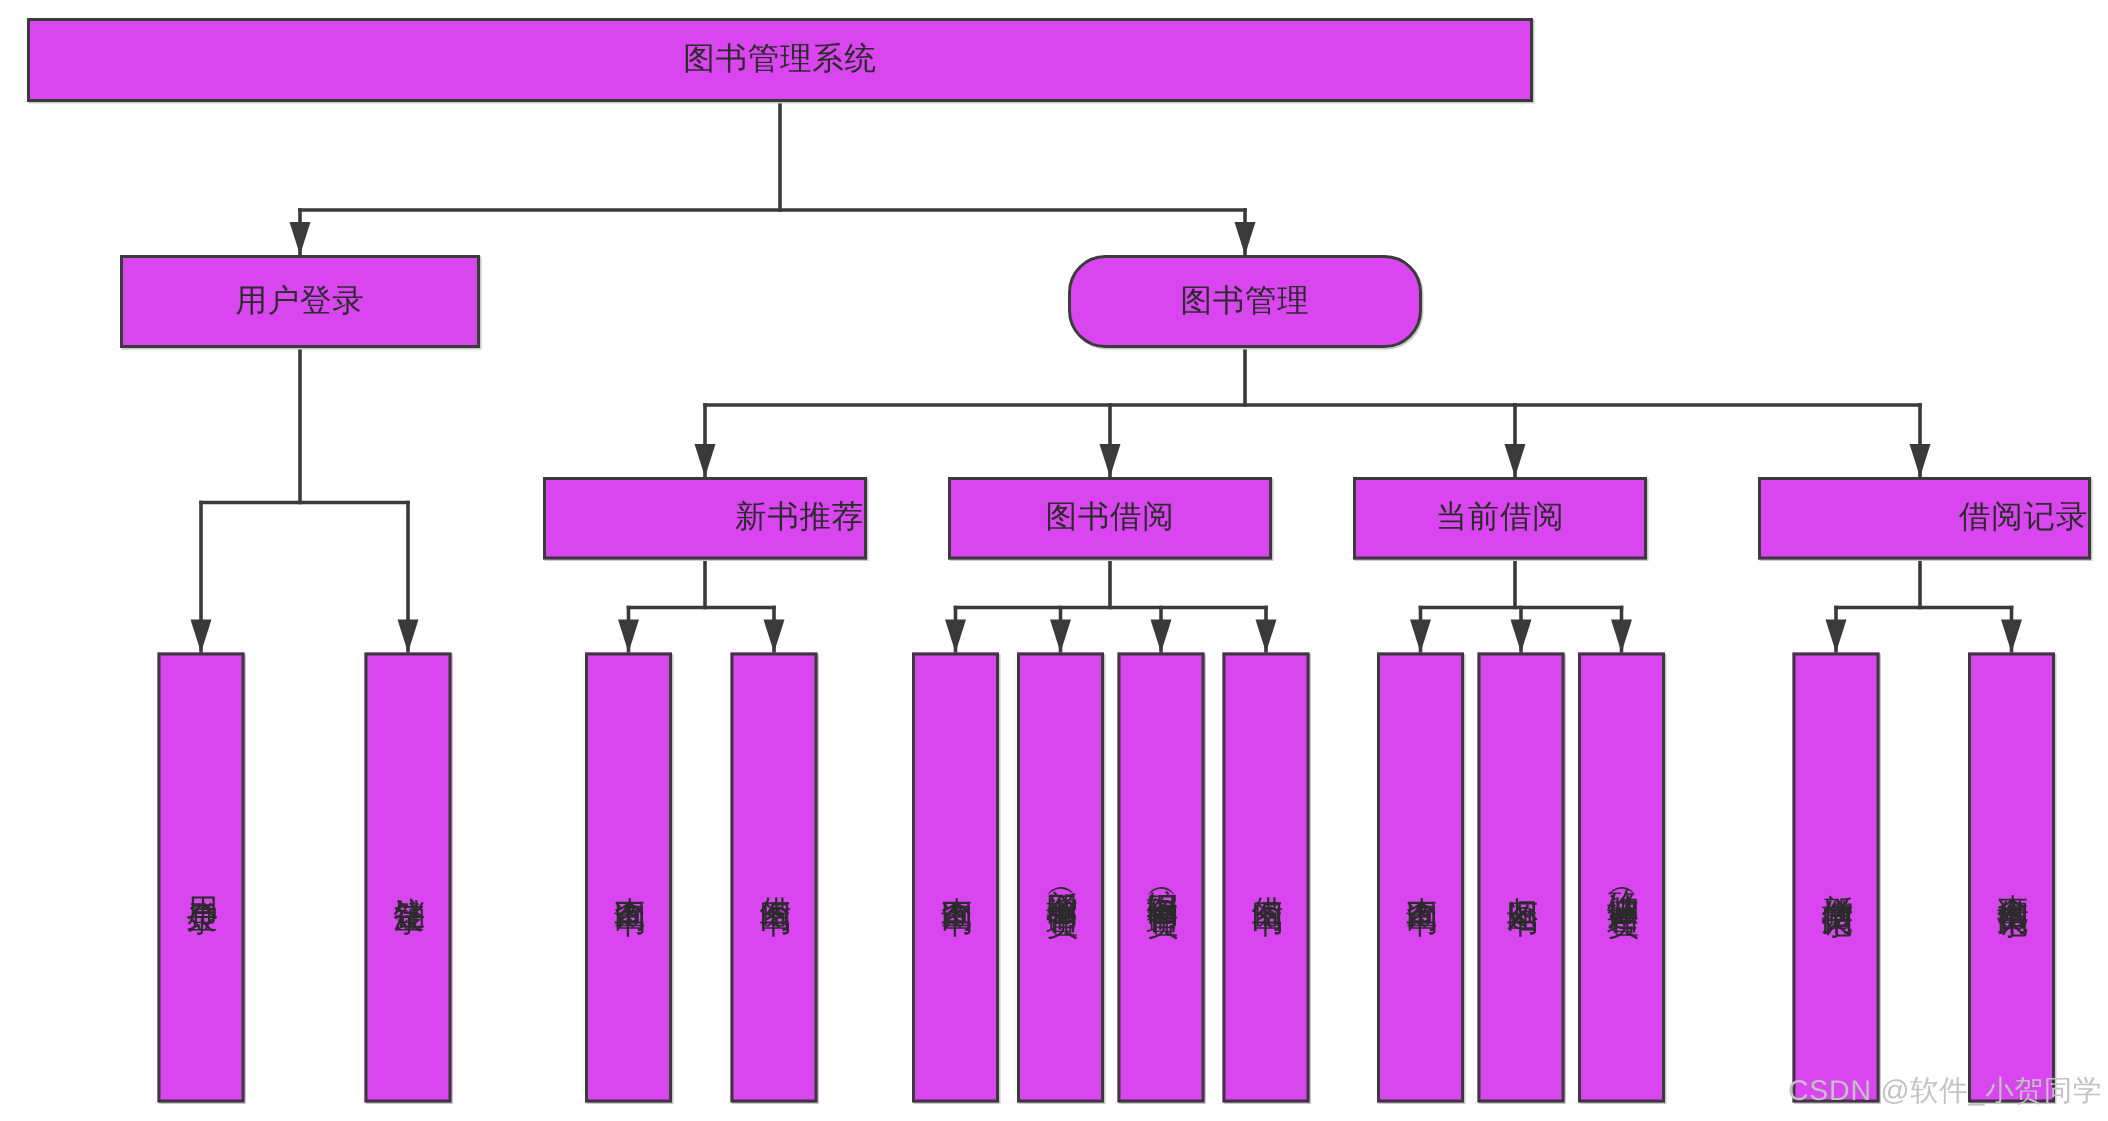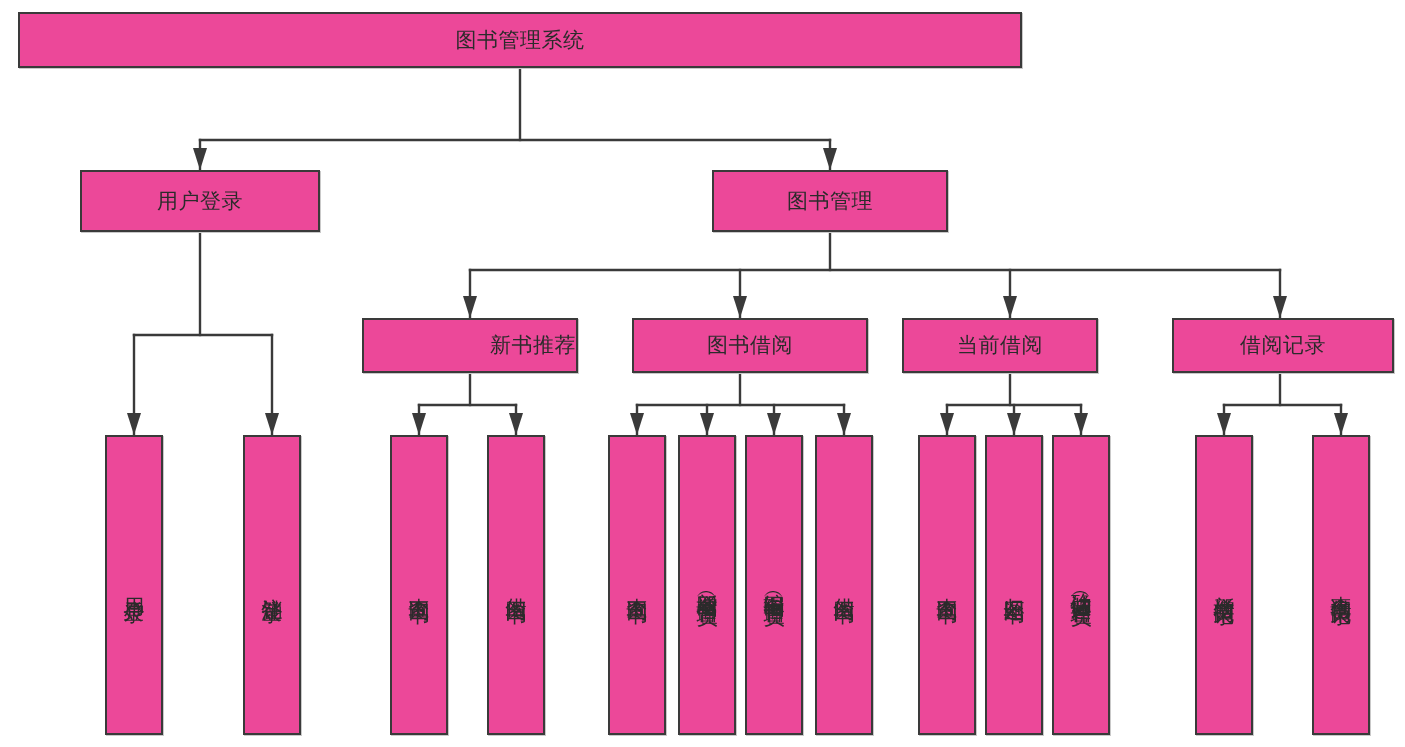--- a/index.html
+++ b/index.html
@@ -21,21 +21,21 @@
   svg.edge-layer {
     position: absolute;
     left: 0;
     top: 0;
     width: 1405px;
     height: 747px;
   }
   .node {
     position: absolute;
     box-sizing: border-box;
-    background: #ec4899;
+    background: #d946ef;
     border: 2px solid #3a3a3a;
     box-shadow: 1px 1px 0 0 #c9c9c9;
     display: flex;
     align-items: center;
     justify-content: center;
     z-index: 2;
   }
   .node-label {
     color: #2b2b2b;
     line-height: 1.18;
@@ -130,33 +130,33 @@
         <polygon points="1334,413 1348,413 1341,435"></polygon>
       </g>
   </svg>
   <div id="nodes-layer">
       <div class="node horizontal" style="left: 18px; top: 12px; width: 1004px; height: 56px;">
         <span class="node-label">图书管理系统</span>
       </div>
       <div class="node horizontal" style="left: 80px; top: 170px; width: 240px; height: 62px;">
         <span class="node-label">用户登录</span>
       </div>
-      <div class="node horizontal" style="left: 712px; top: 170px; width: 236px; height: 62px;">
+      <div class="node horizontal" style="left: 712px; top: 170px; width: 236px; height: 62px; border-radius: 25px;">
         <span class="node-label">图书管理</span>
       </div>
       <div class="node horizontal" style="left: 362px; top: 318px; width: 216px; height: 55px; justify-content: flex-end;">
         <span class="node-label">新书推荐</span>
       </div>
-      <div class="node horizontal" style="left: 632px; top: 318px; width: 236px; height: 55px;">
+      <div class="node horizontal" style="left: 632px; top: 318px; width: 216px; height: 55px;">
         <span class="node-label">图书借阅</span>
       </div>
       <div class="node horizontal" style="left: 902px; top: 318px; width: 196px; height: 55px;">
         <span class="node-label">当前借阅</span>
       </div>
-      <div class="node horizontal" style="left: 1172px; top: 318px; width: 222px; height: 55px;">
+      <div class="node horizontal" style="left: 1172px; top: 318px; width: 222px; height: 55px; justify-content: flex-end;">
         <span class="node-label">借阅记录</span>
       </div>
       <div class="node vertical" style="left: 105px; top: 435px; width: 58px; height: 300px;">
         <span class="node-label">用户登录</span>
       </div>
       <div class="node vertical" style="left: 243px; top: 435px; width: 58px; height: 300px;">
         <span class="node-label">注销登录</span>
       </div>
       <div class="node vertical" style="left: 390px; top: 435px; width: 58px; height: 300px;">
         <span class="node-label">查询图书</span>
@@ -185,13 +185,14 @@
       <div class="node vertical" style="left: 1052px; top: 435px; width: 58px; height: 300px;">
         <span class="node-label">确认归还（管理员）</span>
       </div>
       <div class="node vertical" style="left: 1195px; top: 435px; width: 58px; height: 300px;">
         <span class="node-label">新增借阅记录</span>
       </div>
       <div class="node vertical" style="left: 1312px; top: 435px; width: 58px; height: 300px;">
         <span class="node-label">查询借阅记录</span>
       </div>
     </div>
+  <div class="watermark" style="left: 1192px; top: 714px; color: rgb(194, 194, 194);">CSDN @软件_小贺同学</div>
 </div>
 
 </body></html>

